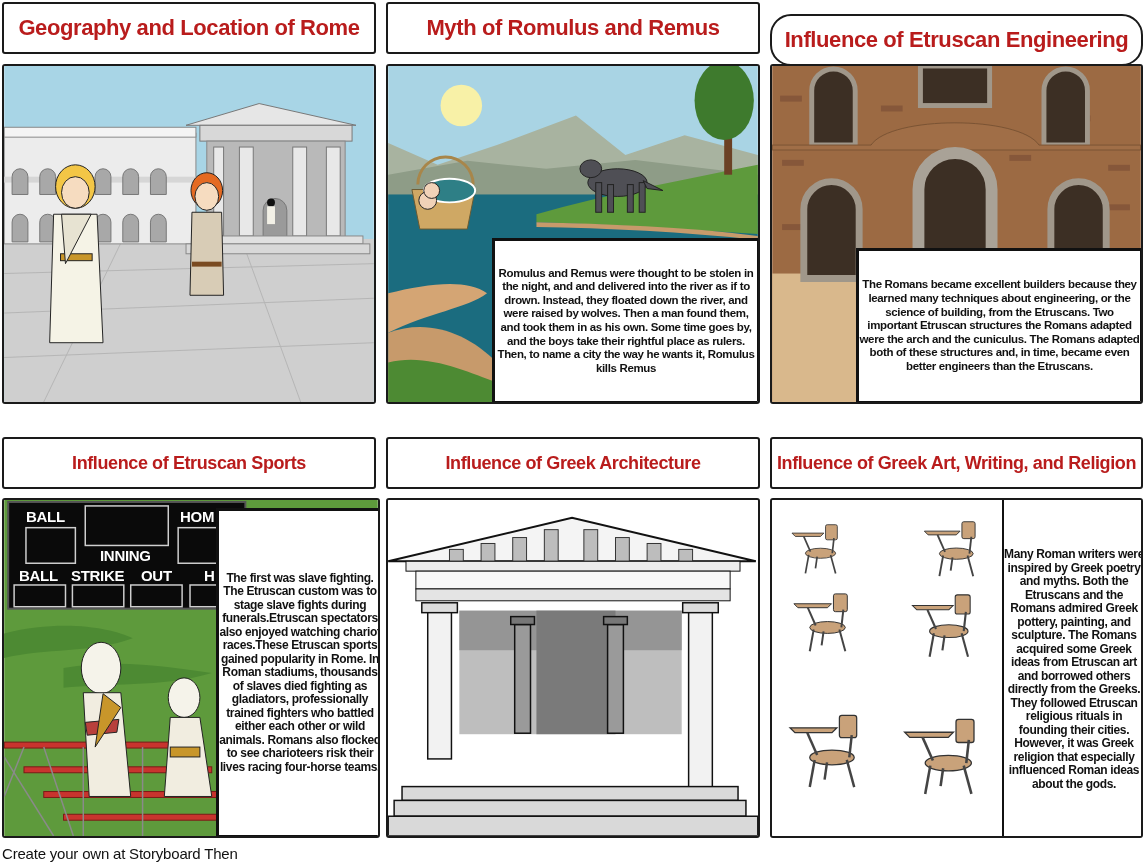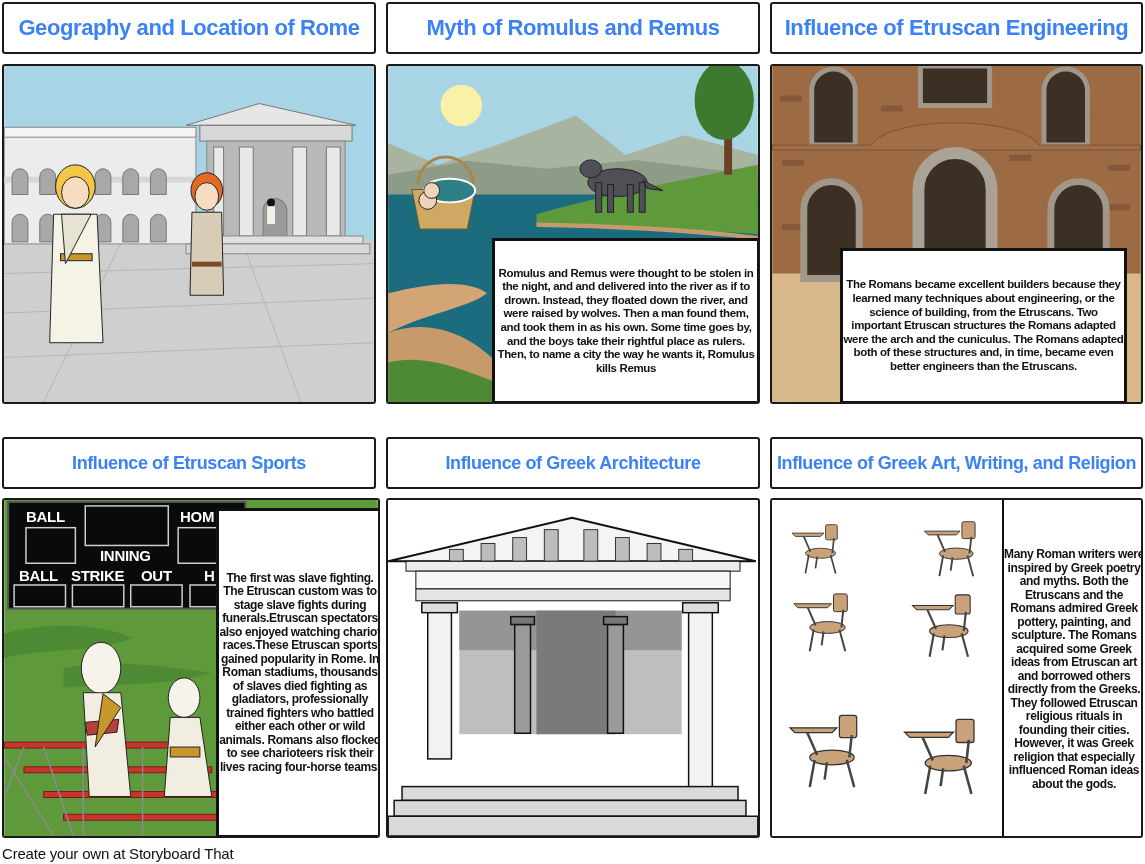--- a/index.html
+++ b/index.html
@@ -3,21 +3,21 @@
 <meta charset="utf-8">
 <style>
   * { box-sizing: border-box; margin: 0; padding: 0; }
   html, body { width: 1145px; height: 864px; background: #ffffff; overflow: hidden; }
   body { position: relative; font-family: "Liberation Sans", sans-serif; }
 
   .title-box {
     position: absolute; height: 52px; background: #fff;
     border: 2px solid #1a1a1a; border-radius: 3px;
     display: flex; align-items: center; justify-content: center;
-    text-align: center; color: #3b82f6;
+    text-align: center; color: #b91c1c;
     font-family: "Liberation Sans", sans-serif; font-weight: bold;
     font-stretch: condensed; letter-spacing: -0.4px;
   }
   .title-box.big { font-size: 22px; }
   .title-box.small { font-size: 18px; }
 
   .cell {
     position: absolute; height: 340px; overflow: hidden;
     border: 2px solid #1a1a1a; border-radius: 3px; background: #fff;
   }
@@ -46,21 +46,21 @@
 </style>
 </head>
 <body>
 
 <div class="title-box big" style="left:2px; top:2px; width:374px;">
   <span>Geography and Location of Rome</span>
 </div>
 <div class="title-box big" style="left:386px; top:2px; width:374px;">
   <span>Myth of Romulus and Remus</span>
 </div>
-<div class="title-box big" style="left:770px; top:2px; width:373px;">
+<div class="title-box big" style="left:770px; top:14px; width:373px;border-radius:21px;">
   <span>Influence of Etruscan Engineering</span>
 </div>
 
 <div class="cell" style="left:2px; top:64px; width:374px;">
   <svg class="scene" viewBox="0 0 374 340">
     <rect x="0" y="0" width="374" height="340" fill="#a8d5e6"></rect>
 
     <rect x="0" y="175" width="374" height="165" fill="#cfcfcf"></rect>
     <g stroke="#b5b5b5" stroke-width="1">
       <line x1="0" y1="210" x2="374" y2="200"></line>
@@ -177,21 +177,21 @@
     <path d="M40 80 v-55 a22 22 0 0 1 44 0 v55z" fill="#3c2f24" stroke="#a0978a" stroke-width="5"></path>
     <path d="M275 80 v-55 a22 22 0 0 1 44 0 v55z" fill="#3c2f24" stroke="#a0978a" stroke-width="5"></path>
     <rect x="150" y="0" width="70" height="40" fill="#3c2f24" stroke="#a0978a" stroke-width="5"></rect>
 
     <path d="M100 80 C120 50 250 50 270 80 L373 80 L373 85 L0 85 L0 80 Z" fill="#a06e47" stroke="#7a5334"></path>
 
     <path d="M32 215 v-70 a28 28 0 0 1 56 0 v70z" fill="#3c2f24" stroke="#a0978a" stroke-width="7"></path>
     <path d="M282 215 v-70 a28 28 0 0 1 56 0 v70z" fill="#3c2f24" stroke="#a0978a" stroke-width="7"></path>
     <path d="M148 215 v-90 a37 37 0 0 1 74 0 v90z" fill="#3c2f24" stroke="#a9a297" stroke-width="12"></path>
   </svg>
-  <div class="caption" style="left:68px; top:182px; width:287px; height:156px;">
+  <div class="caption" style="left:84px; top:182px; width:287px; height:156px;">
     <span>The Romans became excellent builders because they learned many techniques about engineering, or the science of building, from the Etruscans. Two important Etruscan structures the Romans adapted were the arch and the cuniculus. The Romans adapted both of these structures and, in time, became even better engineers than the Etruscans.</span>
   </div>
 </div>
 
 <div class="title-box small" style="left:2px; top:437px; width:374px;">
   <span>Influence of Etruscan Sports</span>
 </div>
 <div class="title-box small" style="left:386px; top:437px; width:374px;">
   <span>Influence of Greek Architecture</span>
 </div>
@@ -318,14 +318,14 @@
       <use href="#desk" transform="translate(18,218) scale(1.25)"></use>
       <use href="#desk" transform="translate(134,222) scale(1.3)"></use>
     </g>
   </svg>
   <div class="caption" style="left:230px; top:-2px; width:145px; height:344px; font-size:12px; line-height:13.5px; border-width:2px 3px 3px 2px;">
     <span>Many Roman writers were inspired by Greek poetry and myths. Both the Etruscans and the Romans admired Greek pottery, painting, and sculpture. The Romans acquired some Greek ideas from Etruscan art and borrowed others directly from the Greeks. They followed Etruscan religious rituals in founding their cities. However, it was Greek religion that especially influenced Roman ideas about the gods.</span>
   </div>
 </div>
 
 <div class="footer">
-  <span>Create your own at Storyboard That</span>
+  <span>Create your own at Storyboard Then</span>
 </div>
 
 </body></html>

